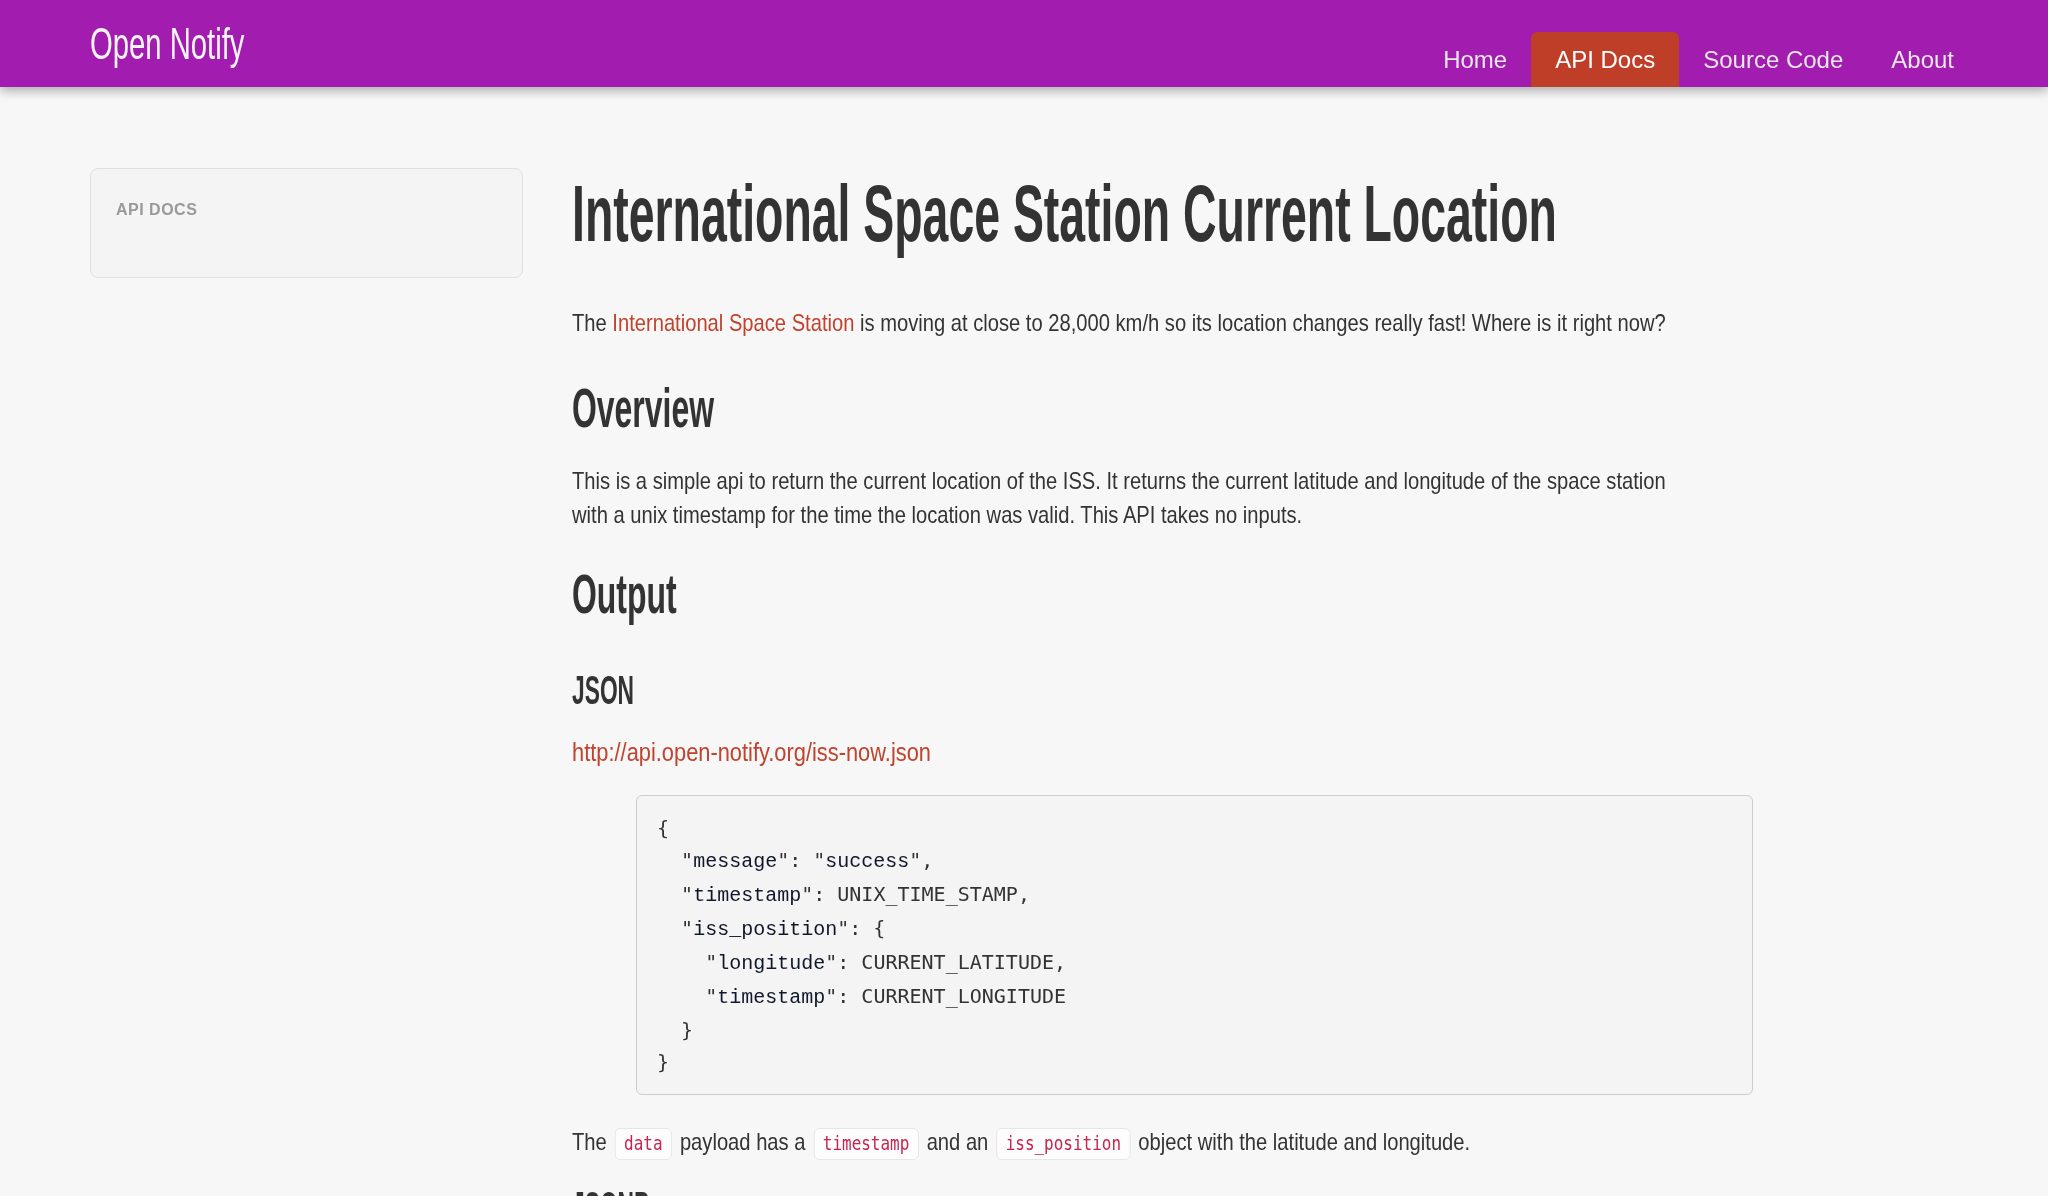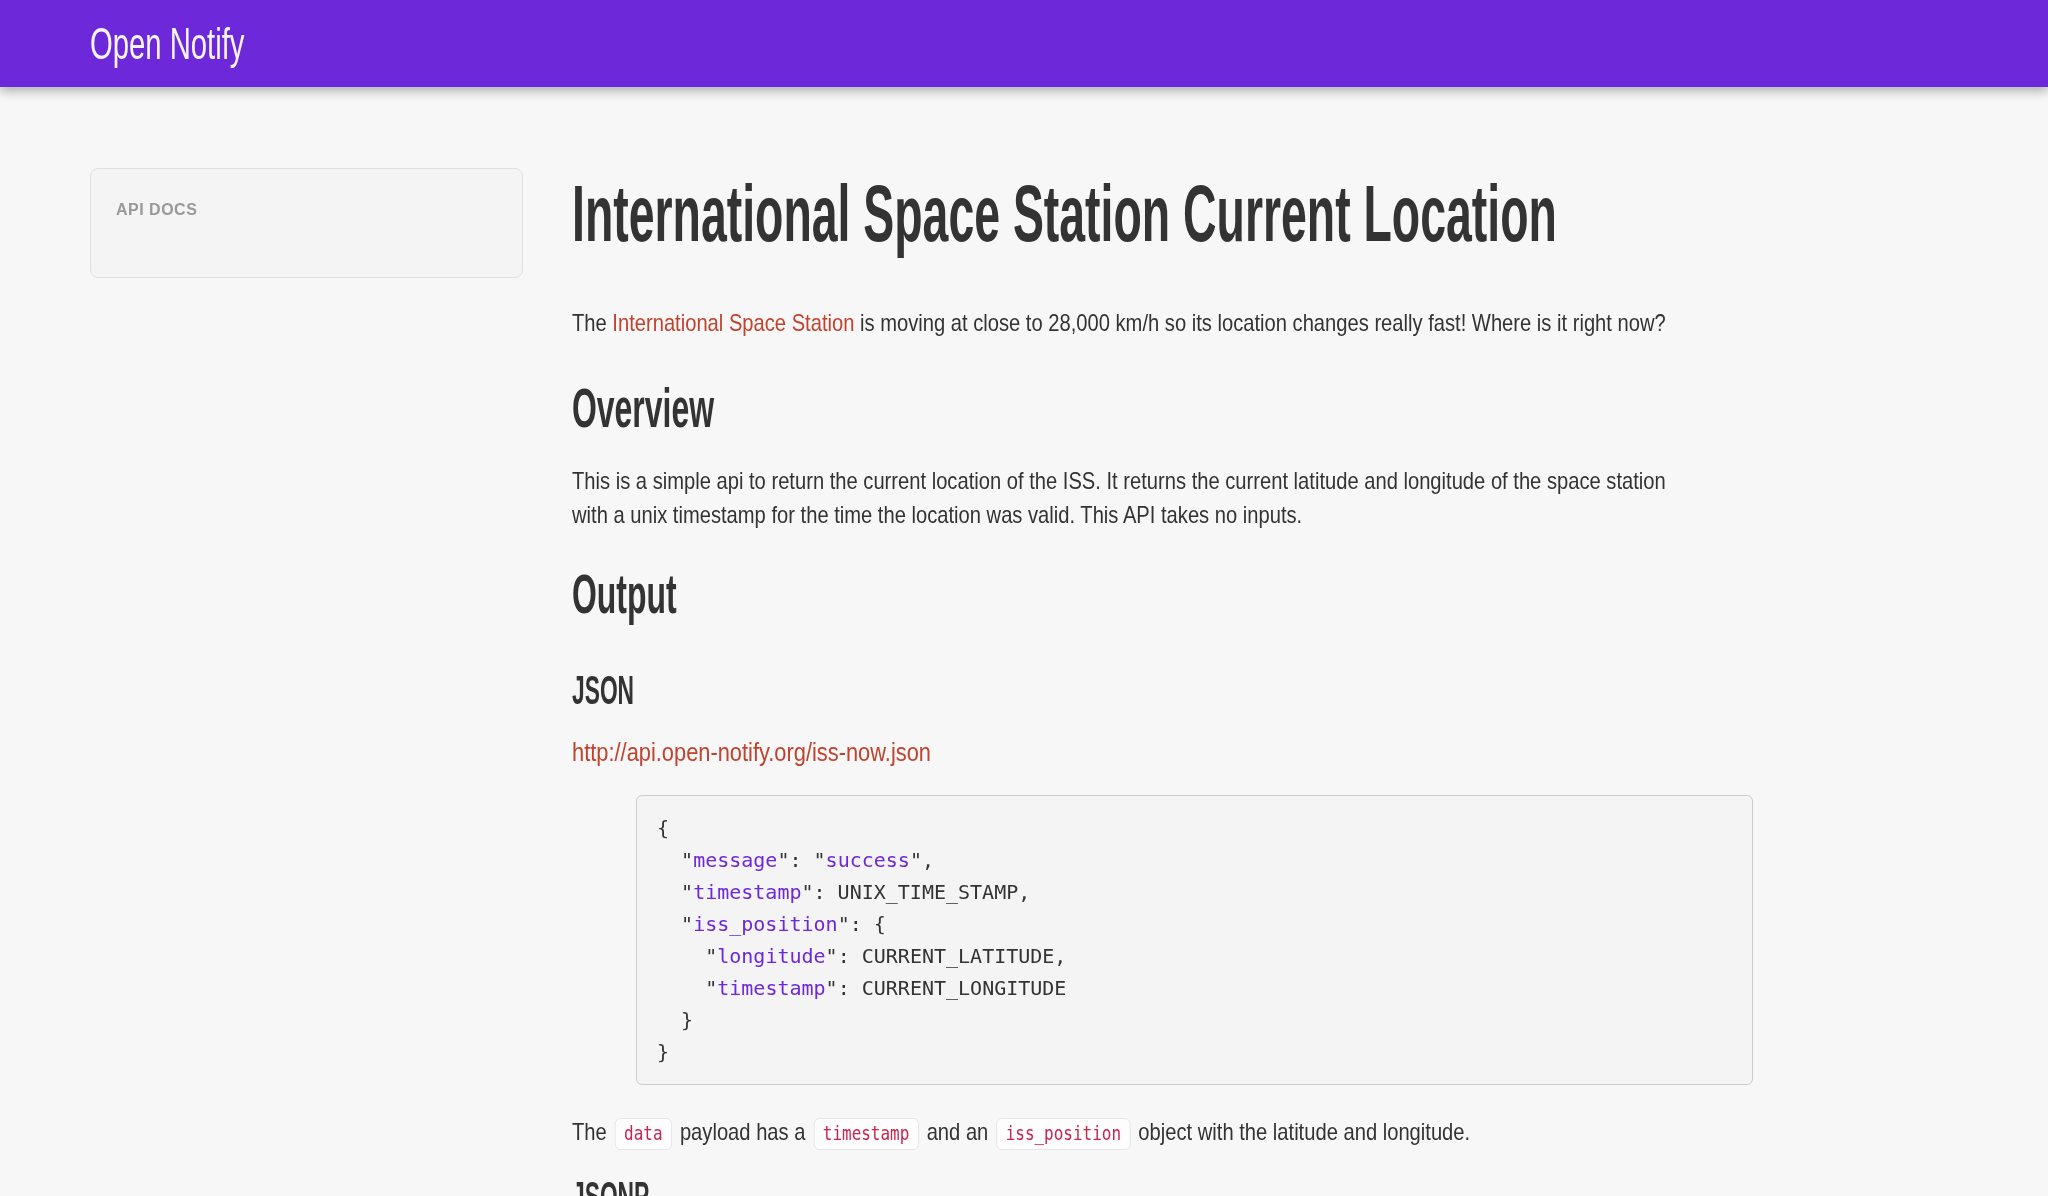--- a/index.html
+++ b/index.html
@@ -7,21 +7,21 @@
     margin: 0; padding: 0;
     width: 2048px; height: 1196px;
     overflow: hidden;
     background: #f7f7f7;
     font-family: "Liberation Sans", sans-serif;
     color: #333;
   }
   
   .navbar {
     height: 87px;
-    background: #6d28d9;
+    background: #a21caf;
     box-shadow: 0 4px 10px rgba(0,0,0,0.30);
     position: relative;
     z-index: 5;
   }
   .nav-inner {
     width: 1868px; height: 100%;
     margin: 0 auto;
     display: flex;
     align-items: stretch;
   }
@@ -147,39 +147,45 @@
     background: #f4f4f4;
     border: 1px solid #cccccc;
     border-radius: 6px;
     padding: 16px 20px;
     font-family: "DejaVu Sans Mono", monospace;
     font-size: 20px;
     line-height: 32px;
     color: #333;
   }
   .code-line { white-space: pre; }
-  .code-key { color: #6d28d9; }
+  .code-key { color: #0f172a; font-family: Liberation Mono, monospace; }
   
   .inline-code {
     font-family: "DejaVu Sans Mono", monospace;
     font-size: 19px;
     color: #c7254e;
     background: #fdfdfe;
     border: 1px solid #e3e3e9;
     border-radius: 6px;
     padding: 3px 10px 5px;
     margin: 0 3px;
   }
 </style>
 </head>
 <body>
 
 <div class="navbar">
   <div class="nav-inner">
     <a class="brand" href="#">Open Notify</a>
+    <div class="nav-links">
+        <a href="#" class="nav-link">Home</a>
+        <a href="#" class="nav-link active">API Docs</a>
+        <a href="#" class="nav-link">Source Code</a>
+        <a href="#" class="nav-link">About</a>
+      </div>
   </div>
 </div>
 
 <div class="page">
 
   <div class="sidebar">
     <div class="sidebar-title">API DOCS</div>
   </div>
 
   <div class="main">

